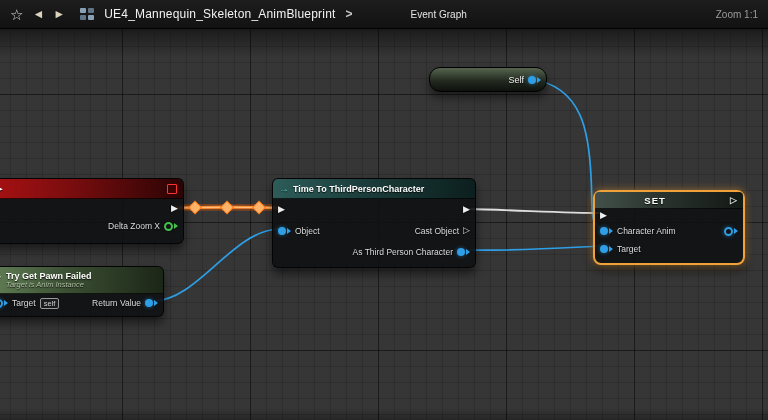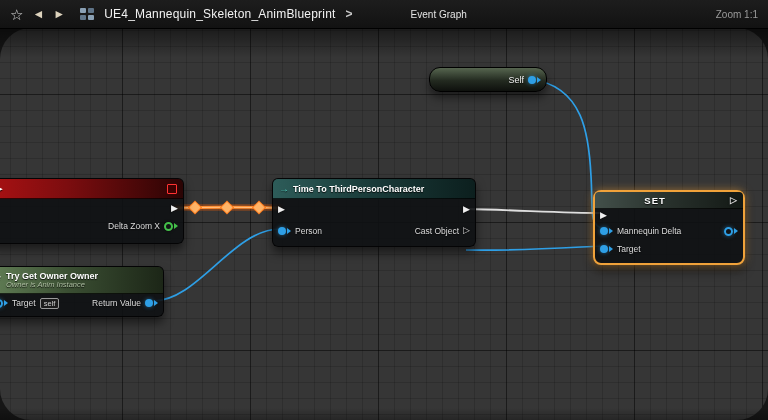--- a/index.html
+++ b/index.html
@@ -20,21 +20,21 @@
   .tb-zoom{margin-left:auto;color:#9b9b9b;font-size:10px;}
 
   
   .graph{position:absolute;top:28px;left:0;right:0;bottom:0;background-color:#363636;
     background-image:
       linear-gradient(90deg, rgba(0,0,0,.42) 1px, transparent 1px),
       linear-gradient(rgba(0,0,0,.42) 1px, transparent 1px),
       linear-gradient(90deg, rgba(0,0,0,.15) 1px, transparent 1px),
       linear-gradient(rgba(0,0,0,.15) 1px, transparent 1px);
     background-size:128px 128px,128px 128px,16px 16px,16px 16px;
-    background-position:-6px -62px;border-radius:31px;}
+    background-position:-6px -62px;}
   .graph::after{content:"";position:absolute;inset:0;pointer-events:none;
     background:linear-gradient(180deg,rgba(0,0,0,.5),rgba(0,0,0,0) 30px),
                linear-gradient(0deg,rgba(0,0,0,.3),rgba(0,0,0,0) 12px);}
   .wires{position:absolute;top:0;left:0;pointer-events:none;z-index:5;}
 
   
   .node{position:absolute;z-index:10;background:rgba(14,17,19,.9);border:1px solid rgba(0,0,0,.75);
         border-radius:6px;box-shadow:0 6px 10px rgba(0,0,0,.5);color:#d8d8d8;font-size:8.5px;}
   .node-header{display:flex;align-items:center;gap:4px;height:19px;padding:0 6px;
         border-radius:5px 5px 0 0;border-bottom:1px solid rgba(0,0,0,.7);
@@ -160,22 +160,22 @@
             <i class="dot"></i>
             <i class="arr"></i>
           </span>
       </div>
     </div>
 
     <div class="node node-tryget">
       <div class="node-header hdr-green">
         <span class="fn-icon">ƒ</span>
         <div class="hdr-text">
-          <div>Try Get Owner Owner</div>
-          <div class="sub">Owner is Anim Instance</div>
+          <div>Try Get Pawn Failed</div>
+          <div class="sub">Target is Anim Instance</div>
         </div>
       </div>
       <div class="row">
         <span class="dpin blue hollow">
             <i class="dot"></i>
             <i class="arr"></i>
           </span>
         <span class="plabel">Target</span>
         <span class="valbox">self</span>
         <span class="rgt">
@@ -197,42 +197,51 @@
         <span class="epin">▶</span>
         <span class="rgt">
             <span class="epin">▶</span>
           </span>
       </div>
       <div class="row">
         <span class="dpin blue">
             <i class="dot"></i>
             <i class="arr"></i>
           </span>
-        <span class="plabel">Person</span>
+        <span class="plabel">Object</span>
         <span class="rgt">
           <span class="plabel">Cast Object</span>
           <span class="epin hollow">▷</span>
+        </span>
+      </div>
+      <div class="row">
+        <span class="rgt">
+          <span class="plabel">As Third Person Character</span>
+          <span class="dpin blue">
+              <i class="dot"></i>
+              <i class="arr"></i>
+            </span>
         </span>
       </div>
     </div>
 
     <div class="node node-set">
       <div class="node-header hdr-set">
         <span class="set-title">SET</span>
         <span class="epin hollow">▷</span>
       </div>
       <div class="row row1">
         <span class="epin">▶</span>
       </div>
       <div class="row rowv">
         <span class="dpin blue">
             <i class="dot"></i>
             <i class="arr"></i>
           </span>
-        <span class="plabel">Mannequin Delta</span>
+        <span class="plabel">Character Anim</span>
         <span class="rgt">
           <span class="dpin blue hollow">
               <i class="dot"></i>
               <i class="arr"></i>
             </span>
         </span>
       </div>
       <div class="row rowv">
         <span class="dpin blue">
             <i class="dot"></i>

